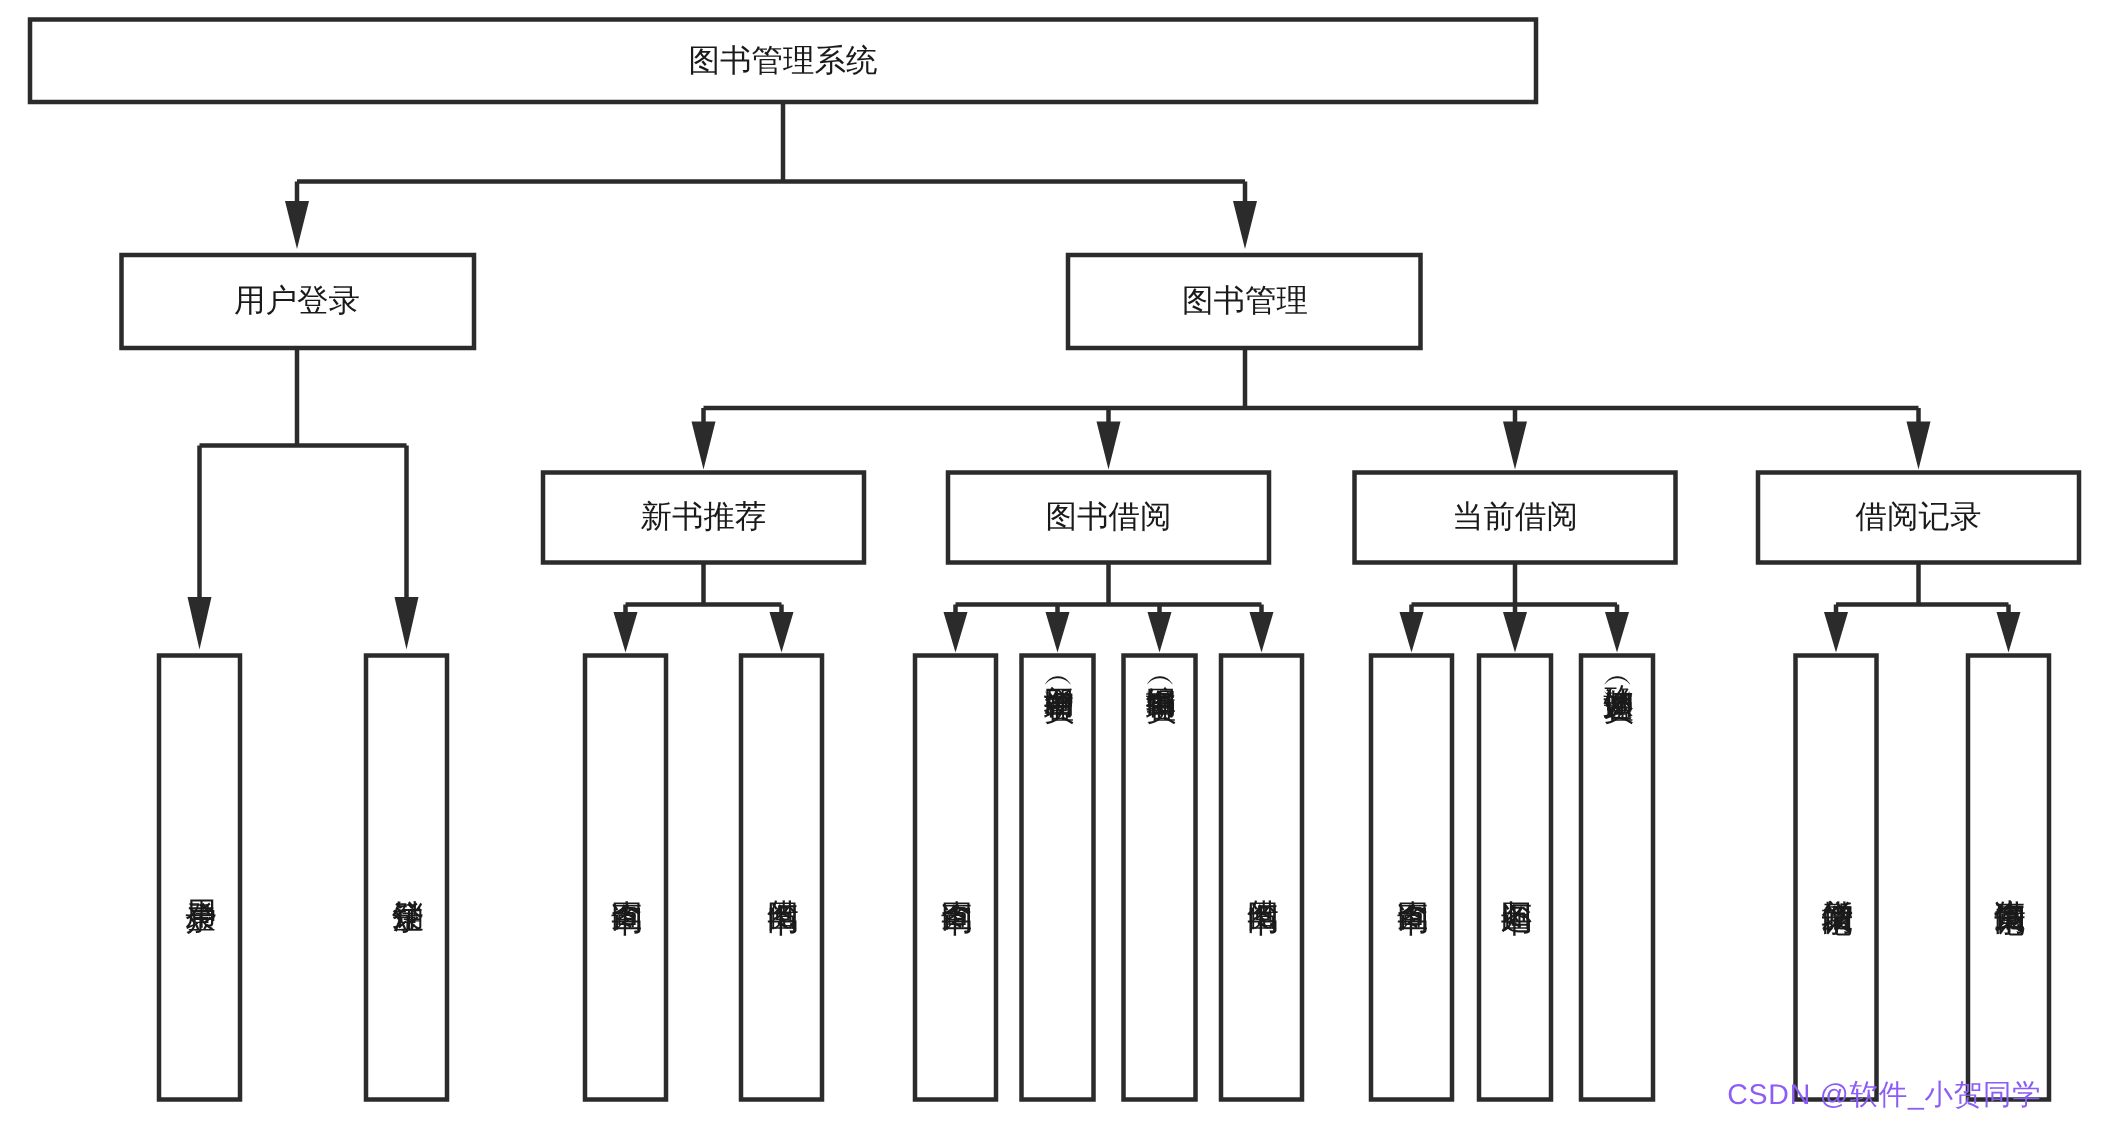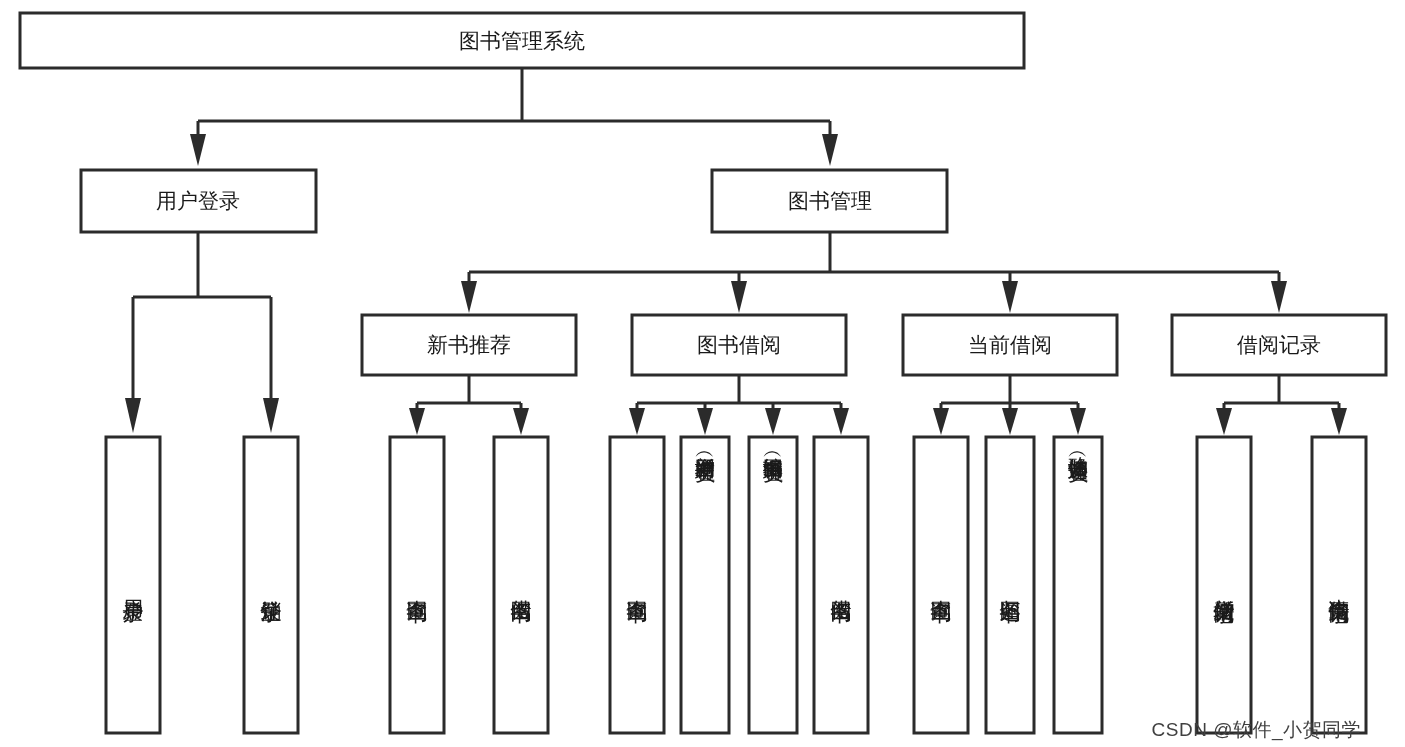--- a/index.html
+++ b/index.html
@@ -63,21 +63,21 @@
     text-align: center;
     pointer-events: none;
     white-space: nowrap;
   }
   .watermark {
     position: absolute;
     right: 8px;
     bottom: 4px;
     font-family: "Liberation Sans", "DejaVu Sans", sans-serif;
     font-size: 19px;
-    color: #404040;
+    color: #8b5cf6;
     letter-spacing: 0.5px;
     white-space: nowrap;
   }
 </style>
 </head>
 <body>
 
 <div id="diagram-root">
 
   <svg id="flow" viewBox="0 0 1405 747">

